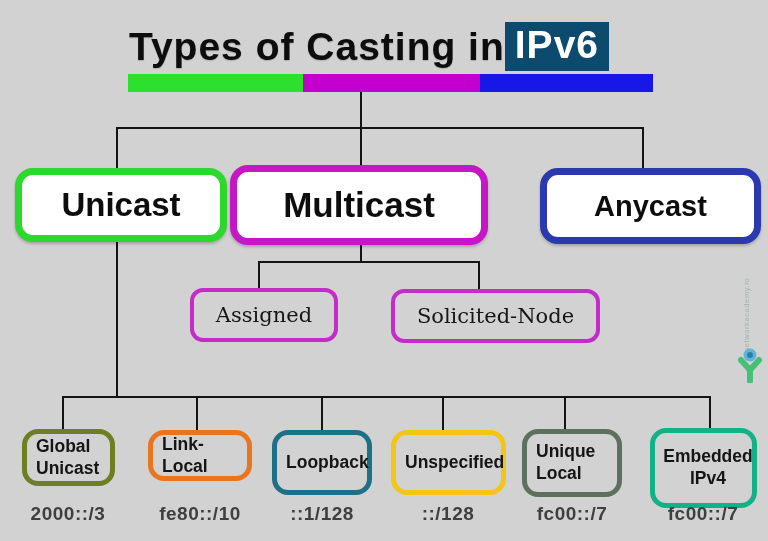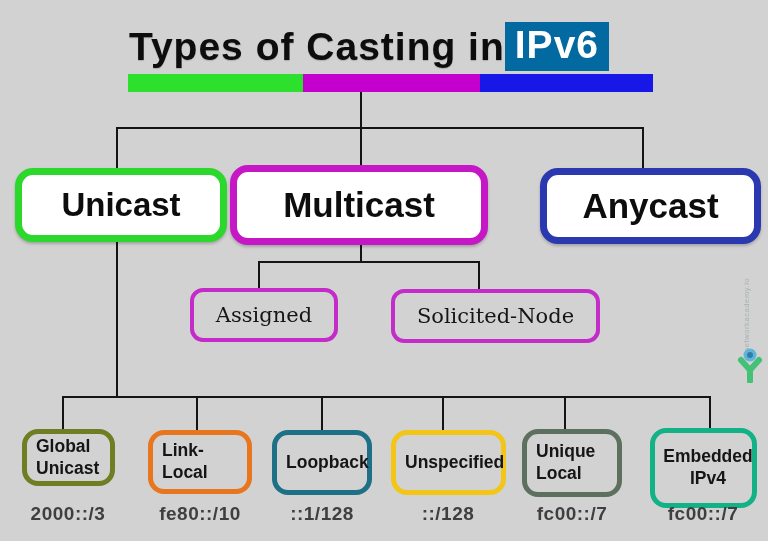--- a/index.html
+++ b/index.html
@@ -15,21 +15,21 @@
   
   .title-row{
     position:absolute;top:22px;left:0;width:738px;
     display:flex;justify-content:center;align-items:center;gap:0;
   }
   .title-text{
     font-size:39px;font-weight:800;color:#0d0d0d;letter-spacing:1px;
     text-shadow:0 1px 1px rgba(0,0,0,.18);
   }
   .title-chip{
-    background:#0369a1;color:#fff;font-size:39px;font-weight:800;
+    background:#0c4a6e;color:#fff;font-size:39px;font-weight:800;
     padding:1px 10px 4px 10px;letter-spacing:1px;
   }
 
   
   .legend-bar{
     position:absolute;left:128px;top:74px;width:525px;height:18px;
     display:flex;
   }
   .legend-bar .seg{height:100%;}
   .seg-1{width:175px;} .seg-2{width:177px;} .seg-3{width:173px;}
@@ -105,36 +105,36 @@
   <div class="line lv" style="left:442px;top:396px;height:34px;"></div>
   <div class="line lv" style="left:564px;top:396px;height:34px;"></div>
   <div class="line lv" style="left:709px;top:396px;height:34px;"></div>
 
   <div class="node1" style="left: 15px; top: 168px; width: 198px; height: 60px; font-size: 33px; border-color: rgb(43, 216, 43);">
     <span>Unicast</span>
   </div>
   <div class="node1" style="left: 230px; top: 165px; width: 244px; height: 66px; font-size: 35px; border-color: rgb(197, 23, 197);">
     <span>Multicast</span>
   </div>
-  <div class="node1" style="left: 540px; top: 168px; width: 207px; height: 62px; font-size: 35px; border-color: rgb(42, 57, 176);">
+  <div class="node1" style="left: 540px; top: 168px; width: 207px; height: 62px; font-size: 29px; border-color: rgb(42, 57, 176);">
     <span>Anycast</span>
   </div>
 
   <div class="node2" style="left: 190px; top: 288px; width: 140px; height: 46px; border-color: rgb(195, 44, 201);">
     <span>Assigned</span>
   </div>
   <div class="node2" style="left: 391px; top: 289px; width: 201px; height: 46px; border-color: rgb(195, 44, 201);">
     <span>Solicited-Node</span>
   </div>
 
   <div class="leaf" style="left: 22px; top: 429px; width: 93px; height: 57px; border-color: rgb(109, 127, 34);">
     <span>Global</span>
     <span>Unicast</span>
   </div>
-  <div class="leaf" style="left: 148px; top: 430px; width: 104px; height: 64px; border-color: rgb(232, 118, 31);">
+  <div class="leaf" style="left: 148px; top: 430px; width: 104px; height: 51px; border-color: rgb(232, 118, 31);">
     <span>Link-Local</span>
     <span></span>
   </div>
   <div class="leaf" style="left: 272px; top: 430px; width: 100px; height: 65px; border-color: rgb(29, 112, 134);">
     <span>Loopback</span>
     <span></span>
   </div>
   <div class="leaf" style="left: 391px; top: 430px; width: 115px; height: 65px; border-color: rgb(242, 197, 23); text-align: center;">
     <span>Unspecified</span>
     <span></span>

